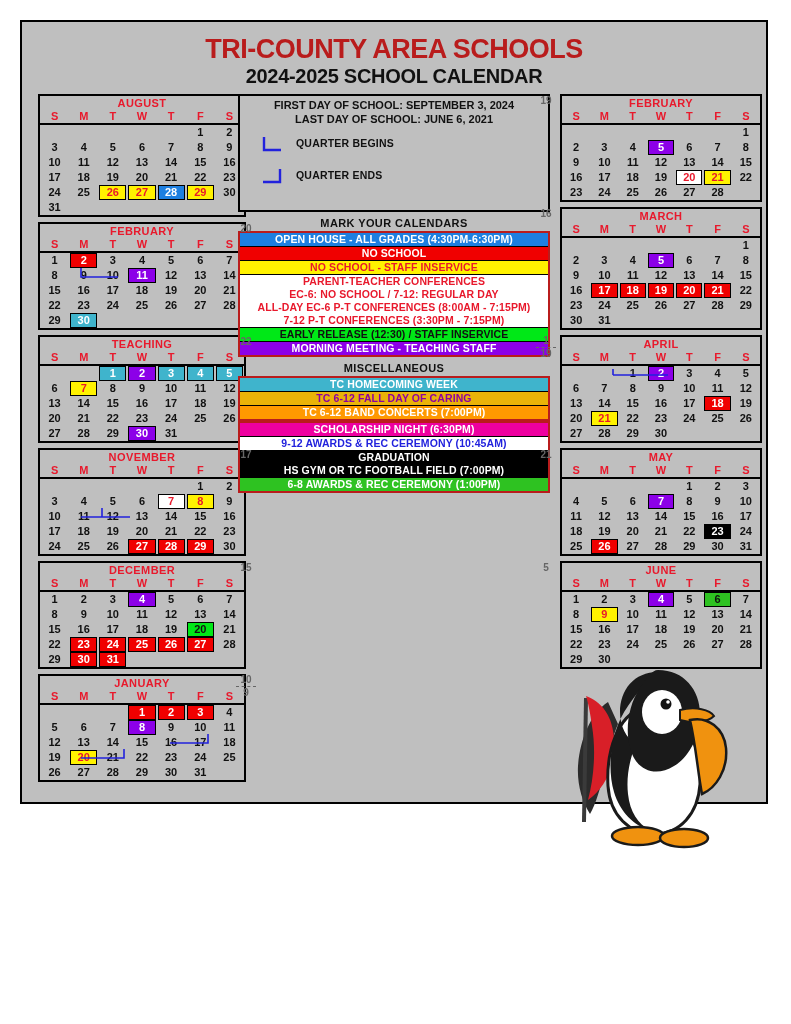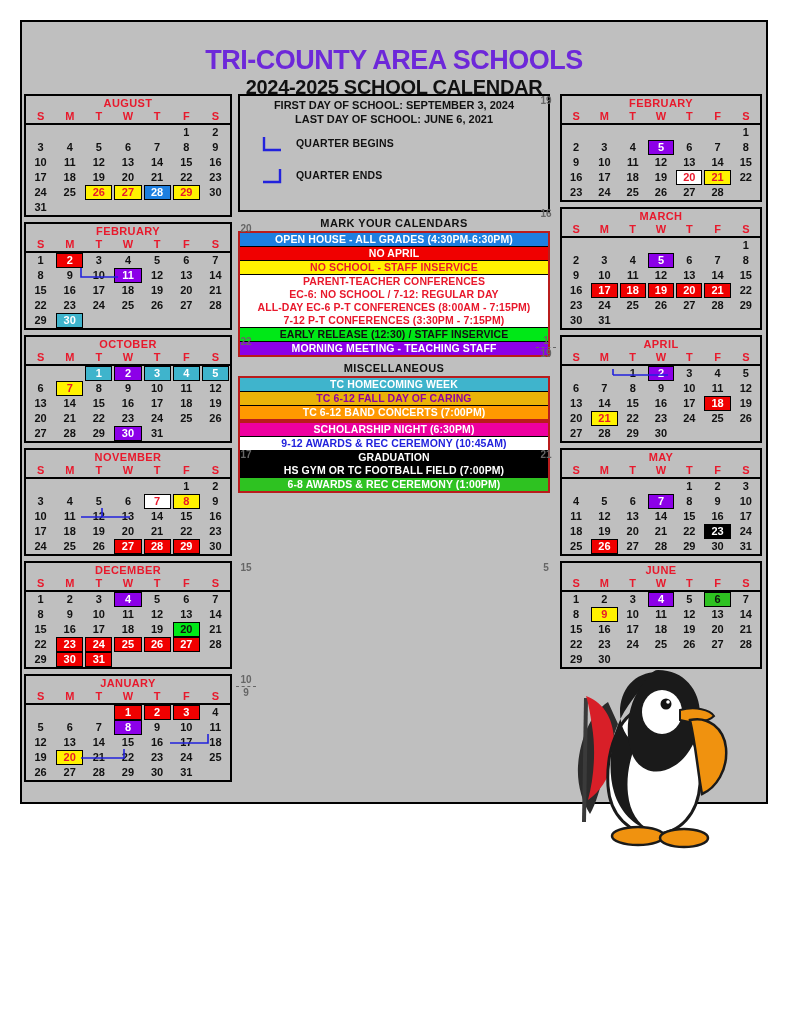--- a/index.html
+++ b/index.html
@@ -2,27 +2,27 @@
 <html><head>
 <meta charset="utf-8">
 <style>
   html,body{margin:0;padding:0;background:#ffffff;}
   body{font-family:"Liberation Sans",sans-serif;}
   #page{position:relative;width:791px;height:1024px;background:#ffffff;overflow:hidden;}
   #sheet{position:absolute;left:20px;top:20px;width:748px;height:784px;background:#bfbfbf;border:2px solid #000;box-sizing:border-box;}
 
   
   .hdr{text-align:center;}
-  .hdr-title{font-size:27px;font-weight:bold;letter-spacing:-0.5px;color:#6d28d9;padding-top:24px;line-height:1.05;}
+  .hdr-title{font-size:27px;font-weight:bold;letter-spacing:-0.5px;color:#b91c1c;padding-top:13px;line-height:1.05;}
   .hdr-sub{font-size:20px;font-weight:bold;letter-spacing:-0.3px;color:#111;padding-top:3px;padding-bottom:4px;line-height:1.05;}
 
   
   #cols{position:absolute;left:0;top:72px;width:744px;height:710px;}
   .col{position:absolute;top:0;}
-  .col-left{left:2px;width:208px;}
+  .col-left{left:16px;width:208px;}
   .col-mid{left:216px;width:312px;}
   .col-right{left:538px;width:202px;}
 
   
   .month{position:relative;background:#bfbfbf;border:2px solid #000;box-sizing:border-box;margin-bottom:5px;}
   .m-name{text-align:center;font-size:11px;font-weight:bold;color:#e8192c;letter-spacing:0.4px;line-height:13px;padding-top:1px;}
   .m-dow{display:grid;grid-template-columns:repeat(7,1fr);border-bottom:2px solid #000;}
   .m-dow div{text-align:center;font-size:11px;font-weight:bold;color:#e8192c;line-height:13px;}
   .m-grid{display:grid;grid-template-columns:repeat(7,1fr);}
   .cell{position:relative;height:15px;line-height:15px;text-align:center;font-size:11px;font-weight:bold;color:#111;}
@@ -175,21 +175,21 @@
                 <span class="box" style="background: rgb(63, 180, 204); color: rgb(255, 255, 255);">30</span>
               </div>
               <div class="cell"></div>
               <div class="cell"></div>
               <div class="cell"></div>
               <div class="cell"></div>
               <div class="cell"></div>
             </div>
           </div>
           <div class="month">
-            <div class="m-name">OCTOBER</div>
+            <div class="m-name">TEACHING</div>
             <div class="m-dow">
               <div>S</div>
               <div>M</div>
               <div>T</div>
               <div>W</div>
               <div>T</div>
               <div>F</div>
               <div>S</div>
             </div>
             <div class="m-grid">
@@ -450,21 +450,21 @@
                   <path d="M18,1 L18,14 L1,14" stroke="#2222dd" stroke-width="2.4" fill="none"></path>
                 </svg>
             </span>
             <span class="lbl">QUARTER ENDS</span>
           </div>
         </div>
 
         <div class="sec-title">MARK YOUR CALENDARS</div>
         <div class="legend" id="legend-main">
             <div class="lrow" style="background: rgb(29, 127, 224); color: rgb(255, 255, 255);">OPEN HOUSE - ALL GRADES (4:30PM-6:30PM)</div>
-            <div class="lrow" style="background: rgb(240, 0, 0); color: rgb(255, 255, 255);">NO APRIL</div>
+            <div class="lrow" style="background: rgb(240, 0, 0); color: rgb(255, 255, 255);">NO SCHOOL</div>
             <div class="lrow" style="background: rgb(255, 242, 0); color: rgb(232, 25, 44);">NO SCHOOL - STAFF INSERVICE</div>
             <div class="lrow" style="background: rgb(255, 255, 255); color: rgb(232, 25, 44); border-bottom: none;">PARENT-TEACHER CONFERENCES</div>
             <div class="lrow" style="background: rgb(255, 255, 255); color: rgb(232, 25, 44); border-bottom: none;">EC-6:  NO SCHOOL / 7-12:  REGULAR DAY</div>
             <div class="lrow" style="background: rgb(255, 255, 255); color: rgb(232, 25, 44); border-bottom: none;">ALL-DAY EC-6 P-T CONFERENCES (8:00AM - 7:15PM)</div>
             <div class="lrow" style="background: rgb(255, 255, 255); color: rgb(232, 25, 44);">7-12 P-T CONFERENCES (3:30PM - 7:15PM)</div>
             <div class="lrow" style="background: rgb(0, 232, 23); color: rgb(17, 17, 17);">EARLY RELEASE (12:30) / STAFF INSERVICE</div>
             <div class="lrow" style="background: rgb(140, 0, 232); color: rgb(255, 255, 255);">MORNING MEETING - TEACHING STAFF</div>
           </div>
 
         <div class="sec-title">MISCELLANEOUS</div>

